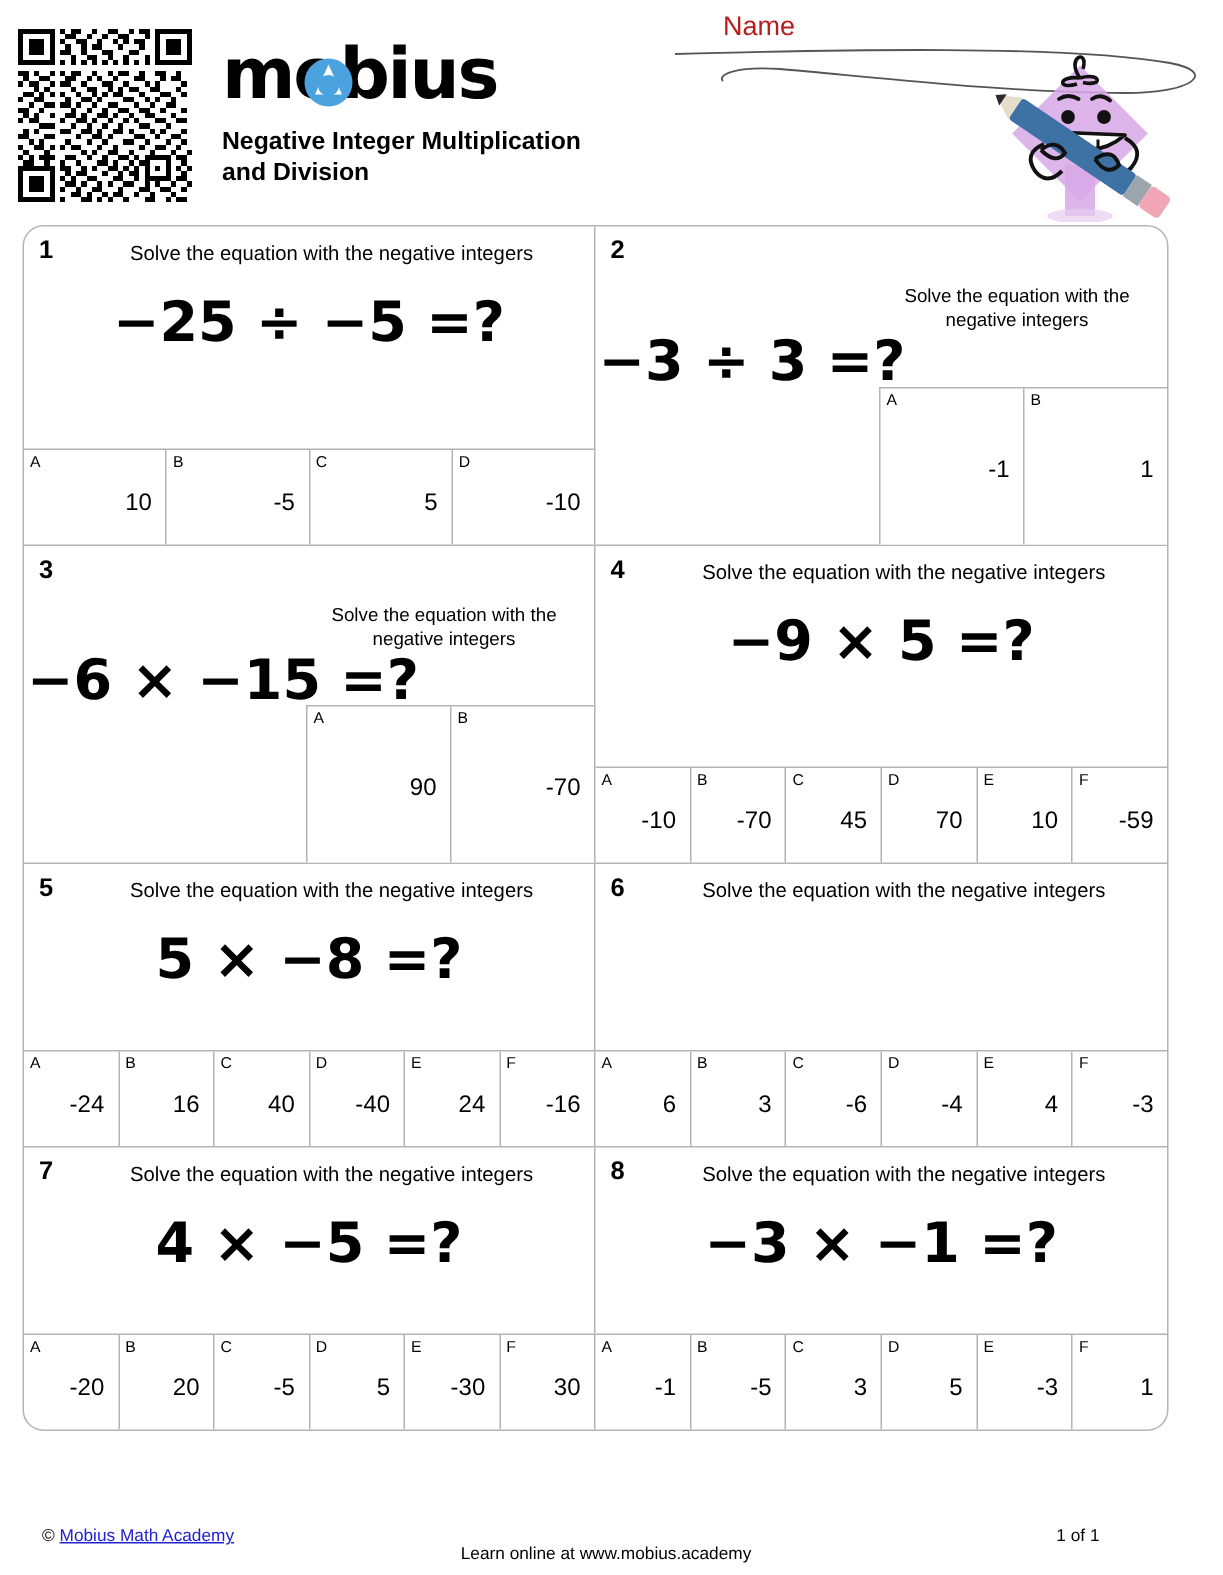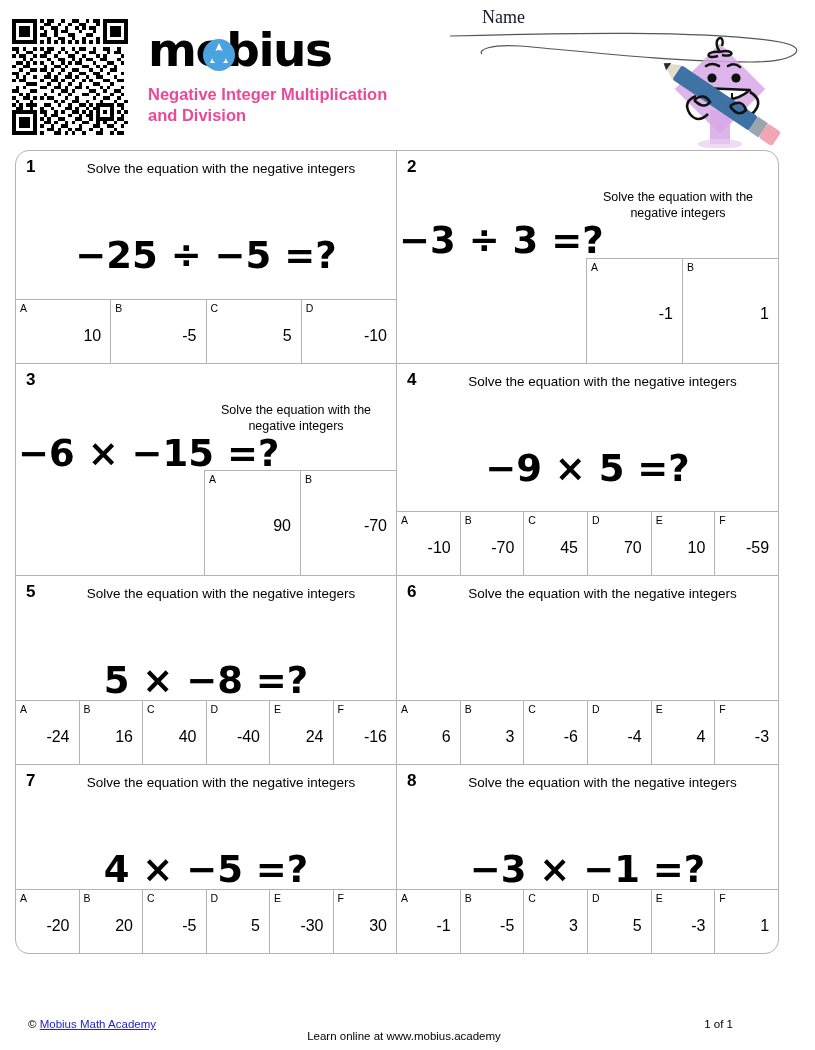--- a/index.html
+++ b/index.html
@@ -55,35 +55,34 @@
     left: 54px; top: 14px;
     width: 34px; height: 34px;
   }
   .wstitle {
     position: absolute;
     left: 148px; top: 84px;
     width: 268px;
     font-size: 16.5px;
     font-weight: bold;
     line-height: 21px;
-    color: #ec4899;
+    color: #000000;
   }
 
   .namearea {
     position: absolute;
     left: 420px; top: 0;
     width: 395px; height: 148px;
   }
   .namelabel {
     position: absolute;
     left: 62px; top: 7px;
     font-size: 18px;
-    color: #0f172a;
+    color: #b91c1c;
     font-weight: normal;
-    font-family: Liberation Serif, serif;
   }
   .swoosh {
     position: absolute;
     left: 0; top: 0;
     width: 395px; height: 148px;
   }
   .mascot {
     position: absolute;
     left: 230px; top: 22px;
     width: 150px; height: 126px;
@@ -139,21 +138,20 @@
   }
   .eq-top {
     position: absolute;
     left: 0; right: 0; top: 42px;
     text-align: center;
     font-family: "DejaVu Sans", sans-serif;
     font-size: 37px;
     font-weight: bold;
     line-height: 44px;
     white-space: nowrap;
-    margin-top: 41px;
   }
 
   
   .prompt-side {
     position: absolute;
     right: 8px; top: 38px;
     width: 184px;
     text-align: center;
     font-size: 12.5px;
     line-height: 16px;

